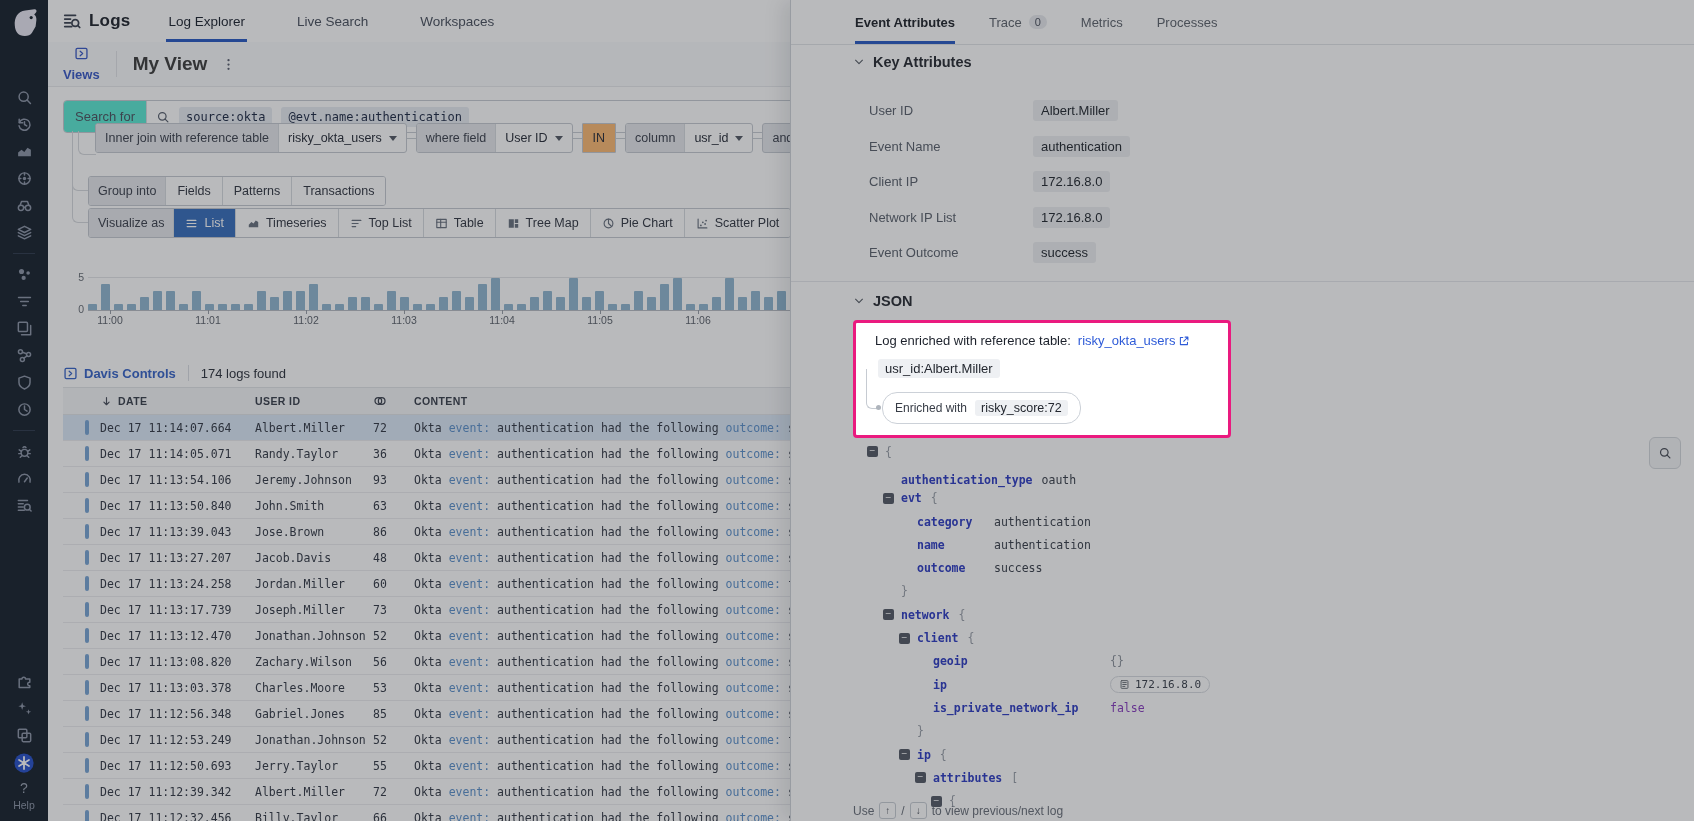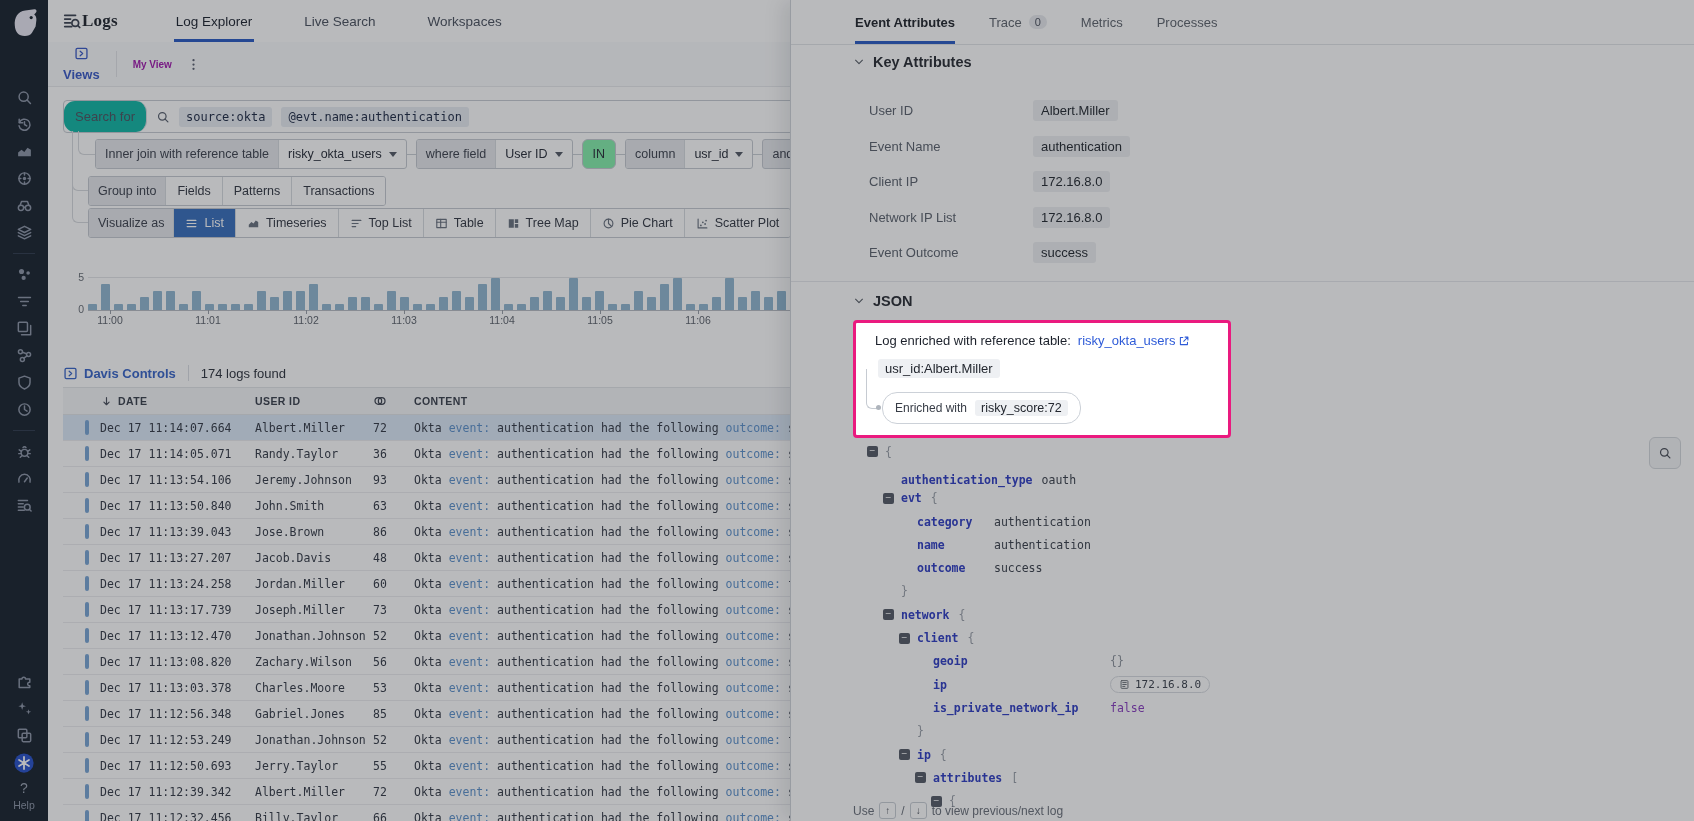--- a/index.html
+++ b/index.html
@@ -17,52 +17,52 @@
   .sb-divider{width:22px;height:1px;background:#323d4f;margin:7px 0;}
   .sb-spacer{flex:1;}
   .sb-icon.accent svg{width:22px;height:22px;}
   .sb-help{margin:4px 0 10px;display:flex;flex-direction:column;align-items:center;color:#8e97a8;}
   .sb-help .q{font-size:14px;color:#9aa3b2;}
   .sb-help .lbl{font-size:10.5px;margin-top:3px;}
 
   
   .main{position:absolute;left:48px;top:0;right:0;bottom:0;background:#fff;}
   .topnav{position:absolute;left:0;top:0;right:0;height:42px;border-bottom:1px solid #eceef1;display:flex;align-items:center;}
-  .product{display:flex;align-items:center;margin-left:14px;margin-right:56px;font-family:Liberation Serif, serif;}
+  .product{display:flex;align-items:center;gap:7px;margin-left:14px;margin-right:36px;}
   .product svg{width:20px;height:20px;color:#3d4452;}
   .product .pname{font-size:17px;font-weight:700;color:#232830;letter-spacing:.2px;}
   .navtabs{display:flex;height:100%;}
   .navtab{position:relative;display:flex;align-items:center;padding:0 2px;margin-right:48px;font-size:13.5px;color:#4c5360;cursor:pointer;}
   .navtab.active{color:#1e2430;}
   .navtab.active::after{content:"";position:absolute;left:0;right:0;bottom:0;height:3px;background:#2c5cc5;}
 
   .viewsbar{position:absolute;left:0;top:42px;right:0;height:44px;background:#fafbfc;border-bottom:1px solid #e8eaed;display:flex;align-items:center;}
   .views-chip{display:flex;align-items:center;gap:6px;margin-left:15px;color:#3b5bc7;font-size:13px;font-weight:600;cursor:pointer;flex-direction:column;}
   .views-chip svg{width:15px;height:15px;}
   .vdiv{width:1px;height:26px;background:#e2e4e8;margin:0 16px;}
-  .myview{font-size:10px;color:#a21caf;font-weight:600;cursor:pointer;}
+  .myview{font-size:19px;color:#404040;font-weight:600;cursor:pointer;}
   .kebab{margin-left:14px;color:#5a6170;cursor:pointer;display:flex;}
   .kebab svg{width:15px;height:15px;}
 
   
   .searchrow{position:absolute;left:15px;top:100px;width:1460px;height:31px;border:1px solid #c7ccd3;border-radius:4px;background:#fff;display:flex;align-items:stretch;overflow:hidden;}
-  .search-label{display:flex;align-items:center;padding:0 11px;background:#14b8a6;border-right:1px solid #d7dbe0;color:#4e5562;font-size:13px;border-radius:11px;}
+  .search-label{display:flex;align-items:center;padding:0 11px;background:#5eead4;border-right:1px solid #d7dbe0;color:#4e5562;font-size:13px;}
   .search-mag{display:flex;align-items:center;margin:0 9px;color:#5b6270;}
   .search-mag svg{width:14px;height:14px;}
   .tokens{display:flex;align-items:center;gap:9px;}
   .token{background:#e8ecf3;color:#1f2b45;font-size:12px;padding:3px 7px;border-radius:3px;cursor:pointer;}
 
   .elbow{position:absolute;border-left:1px solid #d7dade;border-bottom:1px solid #d7dade;border-bottom-left-radius:6px;}
-  .joinrow{position:absolute;left:47px;top:140px;height:28px;display:flex;align-items:center;}
+  .joinrow{position:absolute;left:47px;top:124px;height:28px;display:flex;align-items:center;}
   .ddgroup{display:flex;align-items:stretch;height:28px;border:1px solid #c6cbd2;border-radius:3px;background:#fff;overflow:hidden;}
   .ddlabel{display:flex;align-items:center;padding:0 9px;background:#e7e9ed;border-right:1px solid #d7dbe0;font-size:12.5px;color:#3f4450;}
   .ddvalue{display:flex;align-items:center;gap:7px;padding:0 9px;font-size:12.5px;color:#2a2f3a;cursor:pointer;}
   .caret{width:0;height:0;border-left:4px solid transparent;border-right:4px solid transparent;border-top:5px solid #555b66;}
   .joiner{width:9px;height:1px;background:#c9ced5;}
-  .inbox{display:flex;align-items:center;height:28px;padding:0 10px;border:1px solid #c6cbd2;border-radius:6px;background:#86efac;font-size:12.5px;color:#2a2f3a;}
+  .inbox{display:flex;align-items:center;height:28px;padding:0 10px;border:1px solid #c6cbd2;border-radius:1px;background:#fdba74;font-size:12.5px;color:#2a2f3a;}
   .cutchip{height:28px;border:1px solid #c6cbd2;border-radius:3px 0 0 3px;background:#e7e9ed;display:flex;align-items:center;padding:0 9px;font-size:12.5px;color:#3f4450;width:44px;overflow:hidden;white-space:nowrap;}
 
   .btnbar{position:absolute;height:28px;display:flex;align-items:stretch;border:1px solid #c6cbd2;border-radius:3px;background:#fff;overflow:hidden;}
   .grouprow{left:40px;top:176px;}
   .vizrow{left:40px;top:208px;}
   .bb-label{display:flex;align-items:center;padding:0 9px;background:#e7e9ed;border-right:1px solid #d7dbe0;font-size:12.5px;color:#3f4450;}
   .bb-btn{display:flex;align-items:center;gap:6px;padding:0 11px;font-size:12.5px;color:#353a45;border-right:1px solid #d7dbe0;cursor:pointer;background:#fff;border-top:none;border-bottom:none;border-left:none;}
   .bb-btn:last-child{border-right:none;}
   .bb-btn svg{width:13px;height:13px;color:#6b7380;}
   .bb-btn.active{background:#3a70bd;color:#fff;}

